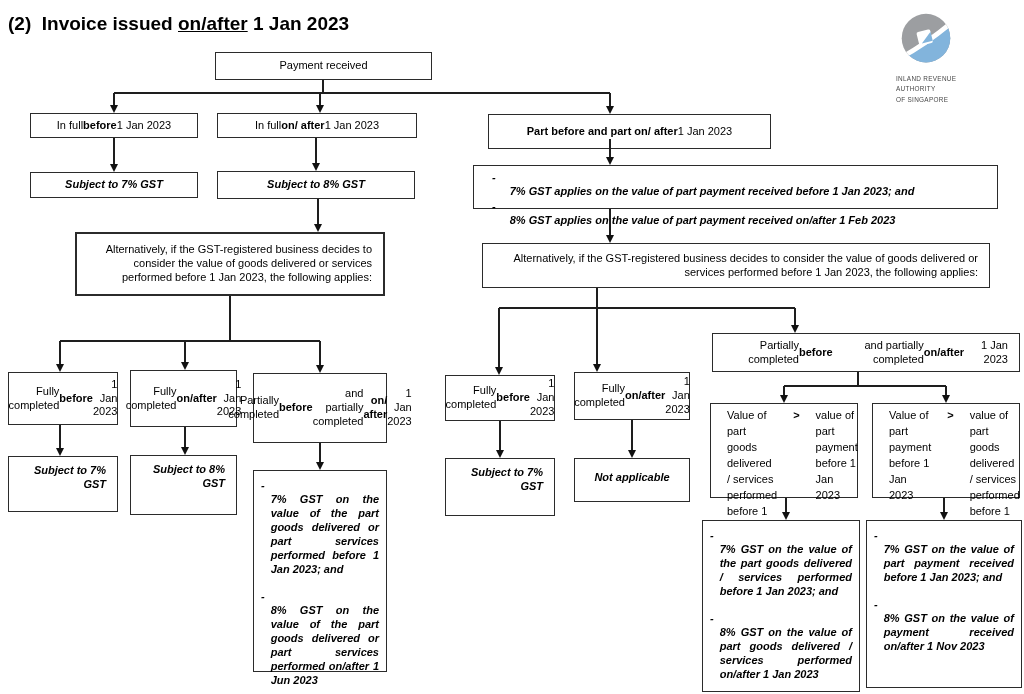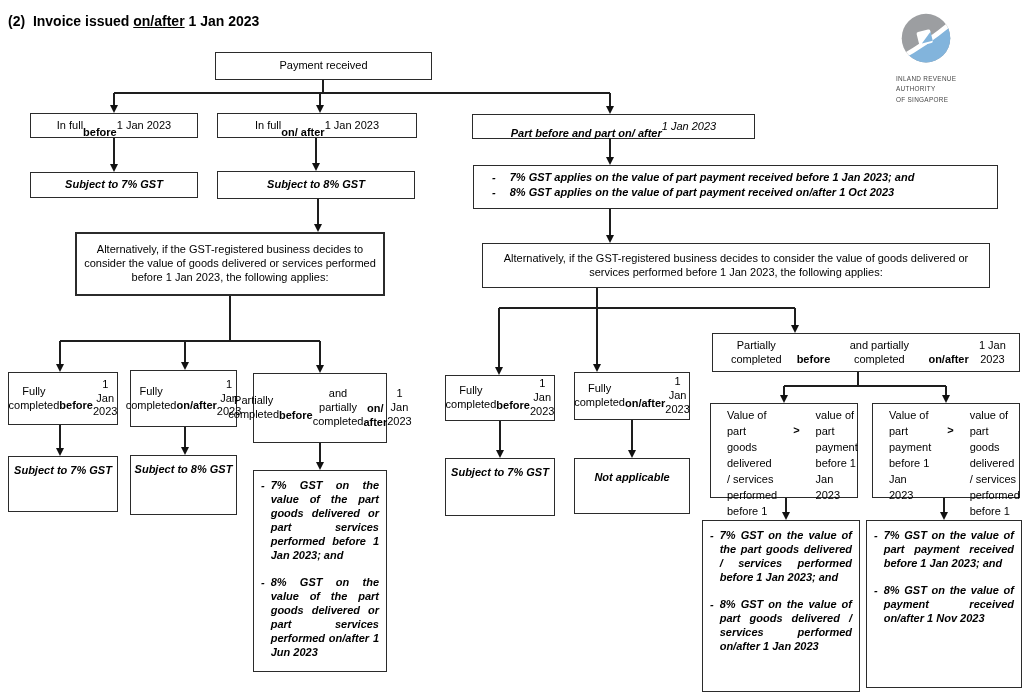--- a/index.html
+++ b/index.html
@@ -1,45 +1,45 @@
 <!DOCTYPE html>
 <html><head>
 <meta charset="utf-8">
 <style>
   html,body{margin:0;padding:0;background:#fff;}
   body{font-family:"Liberation Sans",sans-serif;color:#000;}
   #canvas{position:relative;width:1024px;height:694px;background:#fff;overflow:hidden;}
 
   .box{position:absolute;box-sizing:border-box;border:1.4px solid #2b2b2b;background:#fff;
        font-size:11px;line-height:1.27;display:flex;align-items:center;justify-content:center;
-       text-align:center;padding:2px 3px;}
+       text-align:right;padding:2px 11px;}
   .bi{font-weight:700;font-style:italic;}
   .top-align{align-items:flex-start;padding-top:7px;}
   .left-align{justify-content:flex-start;text-align:left;align-items:flex-start;}
   .loose{line-height:1.45;padding:4px 16px;gap:16px;}
   .rule{flex-direction:column;align-items:stretch;justify-content:flex-start;text-align:left;
         padding:8px 7px;}
   .rule .bullet{display:flex;gap:6px;}
   .rule .bullet + .bullet{margin-top:13px;}
   .rule .dash{flex:0 0 auto;}
-  .rule .txt{flex:1;}
+  .rule .txt{flex:1;margin-top:14px;}
   .rule.justify .txt{text-align:justify;}
   .rule.wide{padding:5px 10px 5px 18px;}
   .rule.wide .bullet + .bullet{margin-top:1px;}
   .rule.wide .bullet{gap:14px;}
 
-  .seg-b{font-weight:700;margin-top:15px;}
+  .seg-b{font-weight:700;}
   .seg-u{text-decoration:underline;}
 
   .vl{position:absolute;width:1.4px;background:#1e1e1e;margin-left:-0.7px;}
   .hl{position:absolute;height:1.4px;background:#1e1e1e;margin-top:-0.7px;}
   .arr{position:absolute;width:0;height:0;border-left:4.5px solid transparent;
        border-right:4.5px solid transparent;border-top:8px solid #111;margin-left:-4.5px;}
 
-  #page-title{position:absolute;left:8px;top:13px;font-size:14px;font-weight:700;}
+  #page-title{position:absolute;left:8px;top:13px;font-size:19px;font-weight:700;}
 
   #logo{position:absolute;left:884px;top:12px;width:92px;text-align:left;}
   #logo .logo-text{font-size:6.4px;line-height:1.6;color:#474747;letter-spacing:0.3px;
                    margin-top:2px;margin-left:12px;}
 </style>
 </head>
 <body>
 
 <div id="canvas">
 
@@ -72,36 +72,36 @@
   <div class="box" style="left:30px;top:113px;width:168px;height:25px;">
       <span>In full </span>
       <span class="seg-b">before</span>
       <span> 1 Jan 2023</span>
     </div>
   <div class="box" style="left:217px;top:113px;width:200px;height:25px;">
       <span>In full </span>
       <span class="seg-b">on/ after</span>
       <span> 1 Jan 2023</span>
     </div>
-  <div class="box" style="left:472px;top:114px;width:283px;height:25px;font-style:italic;">
+  <div class="box" style="left:488px;top:114px;width:283px;height:35px;">
       <span class="seg-b">Part before and part on/ after</span>
       <span> 1 Jan 2023</span>
     </div>
 
   <div class="box bi" style="left:30px;top:172px;width:168px;height:26px;">Subject to 7% GST</div>
   <div class="box bi" style="left:217px;top:171px;width:198px;height:28px;">Subject to 8% GST</div>
 
   <div class="box bi rule wide" style="left:473px;top:165px;width:525px;height:44px;">
     <div class="bullet">
       <span class="dash">-</span>
       <span class="txt">7% GST applies on the value of part payment received before 1 Jan 2023; and</span>
     </div>
     <div class="bullet">
       <span class="dash">-</span>
-      <span class="txt">8% GST applies on the value of part payment received on/after 1 Oct 2023</span>
+      <span class="txt">8% GST applies on the value of part payment received on/after 1 Feb 2023</span>
     </div>
   </div>
 
   <div class="box" style="left:75px;top:232px;width:310px;height:64px;border-width:2px;">Alternatively, if the GST-registered business decides to consider the value of goods delivered or services performed before 1 Jan 2023, the following applies:</div>
   <div class="box" style="left:482px;top:243px;width:508px;height:45px;">Alternatively, if the GST-registered business decides to consider the value of goods delivered or services performed before 1 Jan 2023, the following applies:</div>
 
   <div class="box" style="left:8px;top:372px;width:110px;height:53px;">
       <span>Fully completed </span>
       <span class="seg-b">before</span>
       <span> 1 Jan 2023</span>
@@ -138,21 +138,21 @@
       <span class="seg-b">before</span>
       <span> 1 Jan 2023</span>
     </div>
   <div class="box" style="left:574px;top:372px;width:116px;height:48px;">
       <span>Fully completed </span>
       <span class="seg-b">on/after</span>
       <span> 1 Jan 2023</span>
     </div>
 
   <div class="box bi top-align" style="left:445px;top:458px;width:110px;height:58px;">Subject to 7% GST</div>
-  <div class="box bi top-align" style="left:574px;top:458px;width:116px;height:56px;padding-top:12px;">Not applicable</div>
+  <div class="box bi top-align" style="left:574px;top:458px;width:116px;height:44px;padding-top:12px;">Not applicable</div>
 
   <div class="box" style="left:712px;top:333px;width:308px;height:39px;">
       <span>Partially completed </span>
       <span class="seg-b">before</span>
       <span> and partially completed </span>
       <span class="seg-b">on/after</span>
       <span> 1 Jan 2023</span>
     </div>
 
   <div class="box left-align loose" style="left:710px;top:403px;width:148px;height:95px;">

